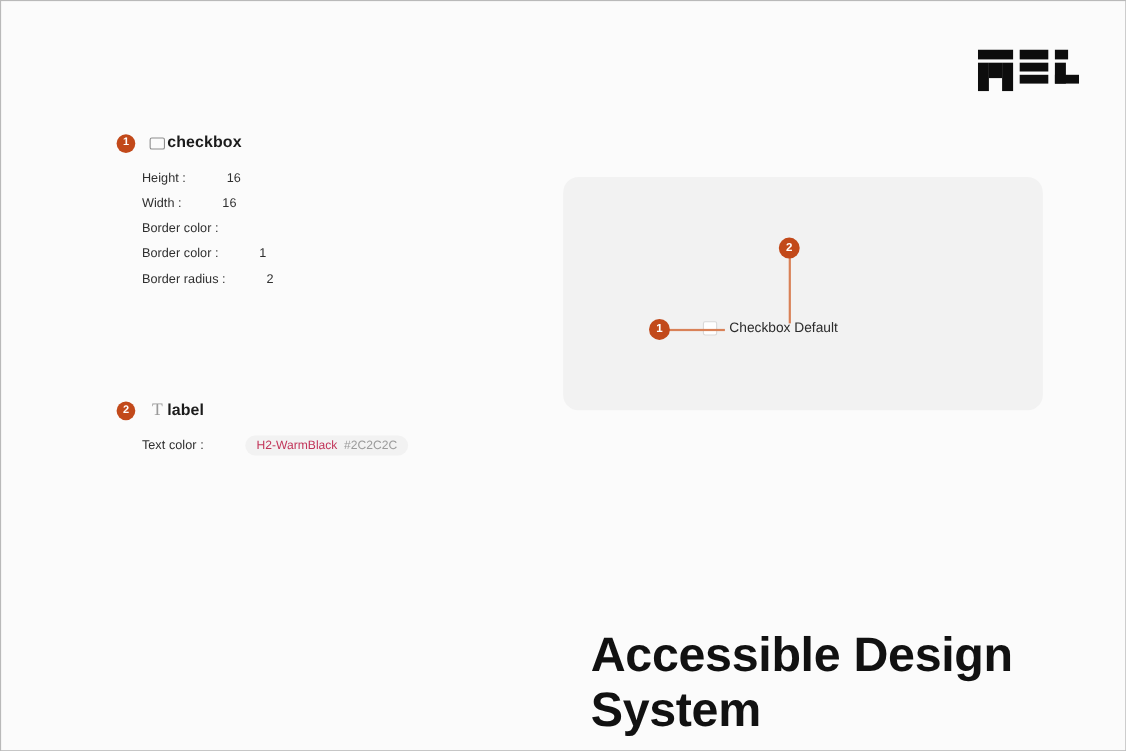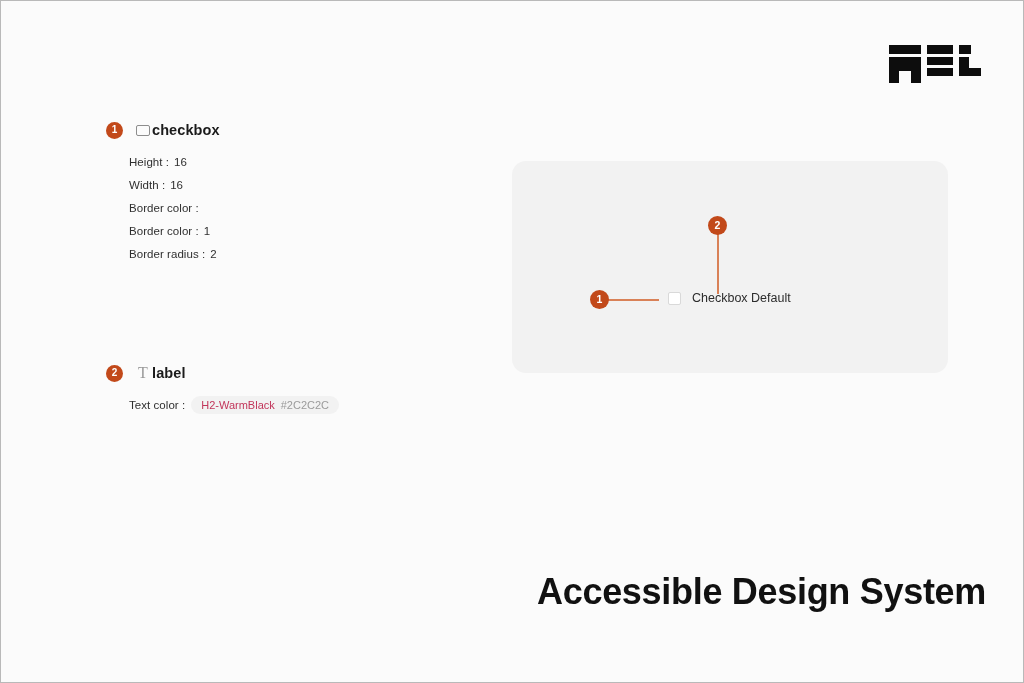--- a/index.html
+++ b/index.html
@@ -85,20 +85,21 @@
   }
 
   .props { margin-left: 23px; }
   .prop-row {
     display: flex;
     align-items: center;
     height: 23px;
     font-size: 11.5px;
     color: #2f2f2f;
     white-space: nowrap;
+    gap: 32px;
   }
   .prop-label { letter-spacing: 0.05px; }
   .prop-value { margin-left: 5px; color: #2f2f2f; }
 
   .chip {
     margin-left: 6px;
     display: inline-flex;
     align-items: center;
     gap: 6px;
     background: #f2f2f2;
@@ -114,21 +115,21 @@
     position: absolute;
     left: 511px;
     top: 160px;
     width: 436px;
     height: 212px;
     background: #f2f2f2;
     border-radius: 14px;
   }
   .preview-row {
     position: absolute;
-    left: 156px;
+    left: 127px;
     top: 130px;
     display: flex;
     align-items: center;
   }
   .preview-checkbox {
     width: 13px;
     height: 13px;
     background: #ffffff;
     border: 1px solid #d9d9d9;
     border-radius: 2px;
@@ -174,21 +175,21 @@
     width: 1.6px;
     height: 62px;
     background: #d98157;
   }
 
   
   .page-title {
     position: absolute;
     left: 536px;
     top: 570px;
-    font-size: 36px;
+    font-size: 44px;
     font-weight: bold;
     color: #111111;
     letter-spacing: -0.3px;
   }
 </style>
 </head>
 <body>
 
 <div class="canvas">
 

